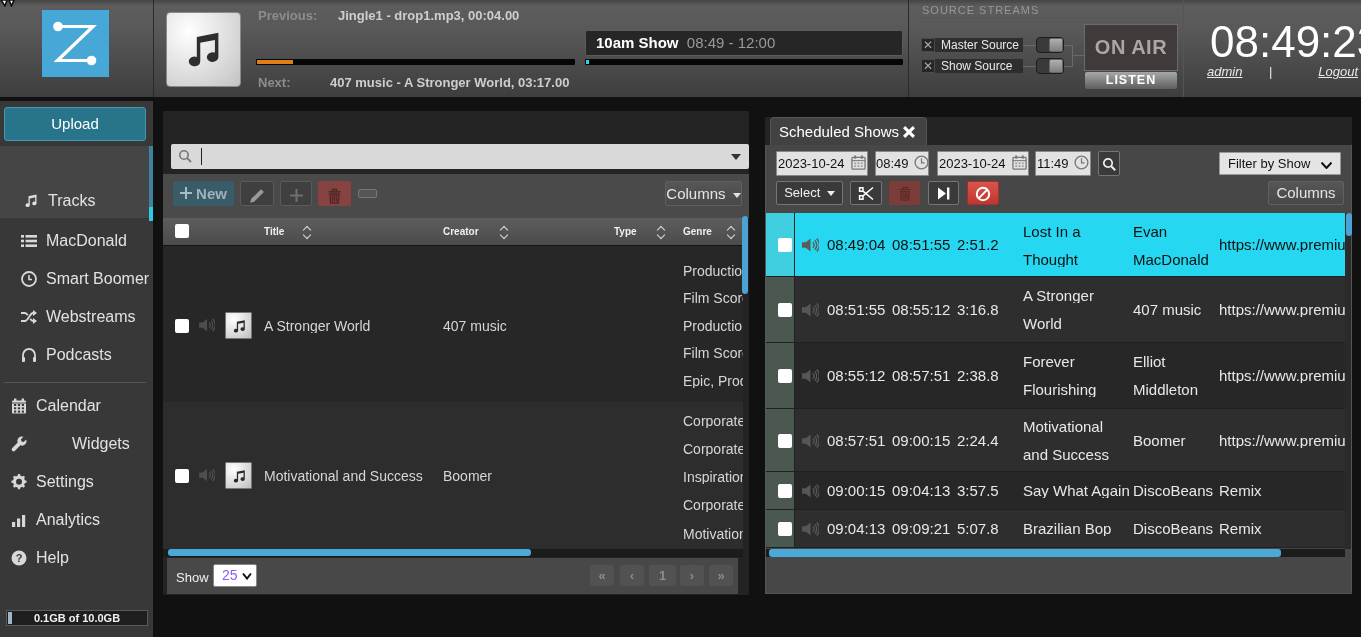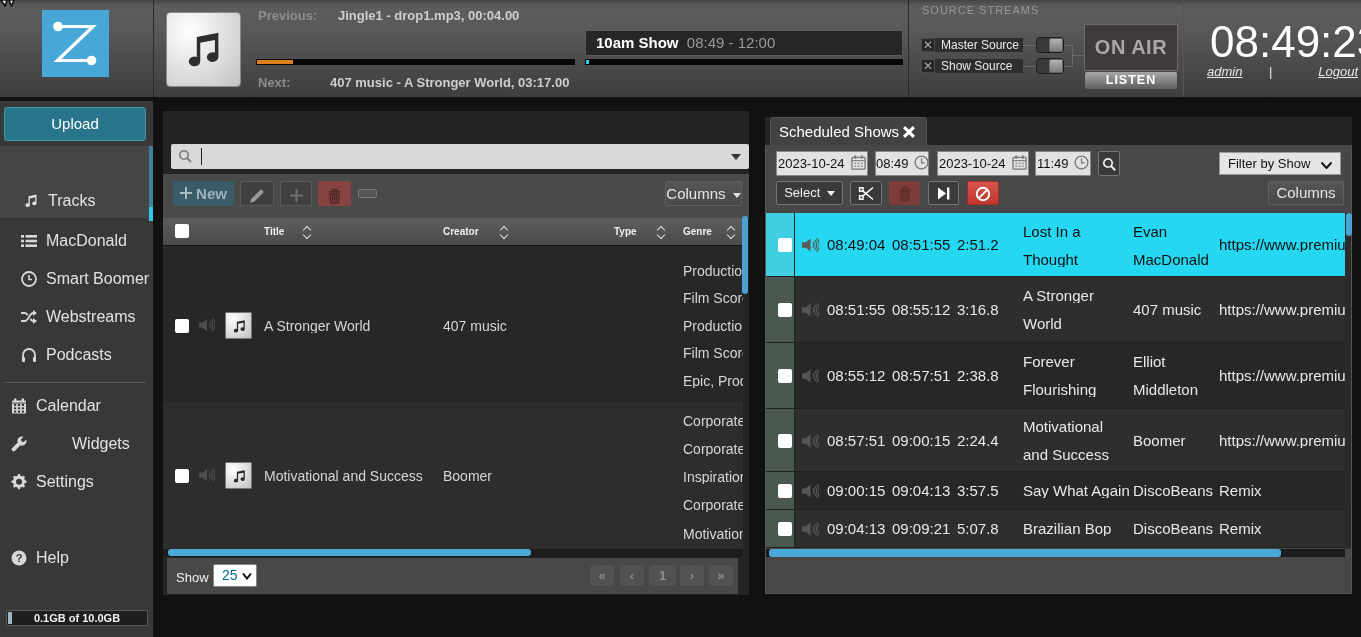--- a/index.html
+++ b/index.html
@@ -67,21 +67,21 @@
 .cb { position:absolute; width:14px; height:14px; background:#fff; border-radius:2px; }
 .sorti { position:absolute; top:8px; width:9px; height:13px; }
 .sorti:before { content:""; position:absolute; left:1px; top:1px; width:5px; height:5px;
   border-left:1.6px solid #ddd; border-top:1.6px solid #ddd; transform:rotate(45deg); }
 .sorti:after { content:""; position:absolute; left:1px; bottom:1px; width:5px; height:5px;
   border-right:1.6px solid #ddd; border-bottom:1.6px solid #ddd; transform:rotate(45deg); }
 .spk { position:absolute; width:18px; height:16px; }
 .rowtxt { position:absolute; color:#d6d6d6; font-size:14px; line-height:14px; white-space:nowrap; overflow:hidden; }
 #mfooter { position:absolute; left:4px; top:447px; width:571px; height:36px; background:#484848; }
 #mselect { position:absolute; left:46px; top:6px; width:44px; height:23px; background:#fff;
-  border:1px solid #888; border-radius:2px; color:#0369a1; font-size:14px; padding-left:8px; line-height:21px; }
+  border:1px solid #888; border-radius:2px; color:#8b5cf6; font-size:14px; padding-left:8px; line-height:21px; }
 .pgbtn { position:absolute; top:7px; width:24px; height:21px; background:#525252; border-radius:3px;
   color:#8d8d8d; font-size:13px; font-weight:bold; text-align:center; line-height:21px; }
 #rightpanel { position:absolute; left:765px; top:145px; width:587px; height:449px; background:#474747; border:1px solid #555; border-top:none; }
 #rtab { position:absolute; left:770px; top:117px; width:157px; height:28px; background:#424242;
   border:1px solid #555; border-bottom:none; border-radius:4px 4px 0 0; color:#fff; font-size:15px;
   font-weight:normal; line-height:27px; padding-left:8px; }
 .dtbtn { position:absolute; top:6px; height:25px; background:#e2e2e2;
   border:1px solid #888; border-radius:1px; color:#111; font-size:13px; text-align:center; line-height:23px; white-space:nowrap; overflow:hidden; }
 .rbtn { position:absolute; background:#3a3a3a; border:1px solid #757575; border-radius:2px; text-align:center; }
 #filtershow { position:absolute; left:453px; top:7px; width:122px; height:23px; background:#e4e4e4;
@@ -239,20 +239,30 @@
           <path fill="#d8d8d8" d="M15.2 3.5 A4.5 4.5 0 0 1 9.4 9.3 L4 14.7 A1.9 1.9 0 0 1 1.3 12 L6.7 6.6 A4.5 4.5 0 0 1 12.5 0.8 L10 3.3 L10.5 5.5 L12.7 6 Z"></path>
         </svg>
       <span class="tx" style="left:30px;margin-left:42px;">Widgets</span>
     </div>
     <div class="navitem" style="top:362px;">
       <svg class="ic" style="left:11px;" viewBox="0 0 16 16">
           <path fill="#d8d8d8" fill-rule="evenodd" d="M6.9 0.5 L9.1 0.5 L9.5 2.4 A5.7 5.7 0 0 1 11.4 3.2 L13 2.2 L14.6 3.8 L13.6 5.4 A5.7 5.7 0 0 1 14.4 7.3 L16.3 7.7 L16.3 9.9 L14.4 10.3 A5.7 5.7 0 0 1 13.6 12.2 L14.6 13.8 L13 15.4 L11.4 14.4 A5.7 5.7 0 0 1 9.5 15.2 L9.1 17.1 L6.9 17.1 L6.5 15.2 A5.7 5.7 0 0 1 4.6 14.4 L3 15.4 L1.4 13.8 L2.4 12.2 A5.7 5.7 0 0 1 1.6 10.3 L-0.3 9.9 L-0.3 7.7 L1.6 7.3 A5.7 5.7 0 0 1 2.4 5.4 L1.4 3.8 L3 2.2 L4.6 3.2 A5.7 5.7 0 0 1 6.5 2.4 Z M8 5.5 A3.3 3.3 0 1 0 8 12.1 A3.3 3.3 0 0 0 8 5.5 Z" transform="scale(0.91) translate(0.8,-0.4)"></path>
         </svg>
       <span class="tx" style="left:36px;">Settings</span>
     </div>
+    <div class="navitem" style="top:400px;">
+      <svg class="ic" style="left:11px;" viewBox="0 0 16 16">
+          <g fill="#d8d8d8">
+            <rect x="1" y="10" width="3.2" height="5"></rect>
+            <rect x="6" y="6.5" width="3.2" height="8.5"></rect>
+            <rect x="11" y="3" width="3.2" height="12"></rect>
+          </g>
+        </svg>
+      <span class="tx" style="left:36px;">Analytics</span>
+    </div>
     <div class="navitem" style="top:438px;">
       <svg class="ic" style="left:11px;" viewBox="0 0 16 16">
           <circle cx="8" cy="8" r="7.5" fill="#d8d8d8"></circle>
           <text x="8" y="12" font-size="11" font-weight="bold" fill="#383838" text-anchor="middle" font-family="Liberation Sans">?</text>
         </svg>
       <span class="tx" style="left:36px;">Help</span>
     </div>
     <div id="storage">
         <div class="fill"></div>
         <div class="txt">0.1GB of 10.0GB</div>

